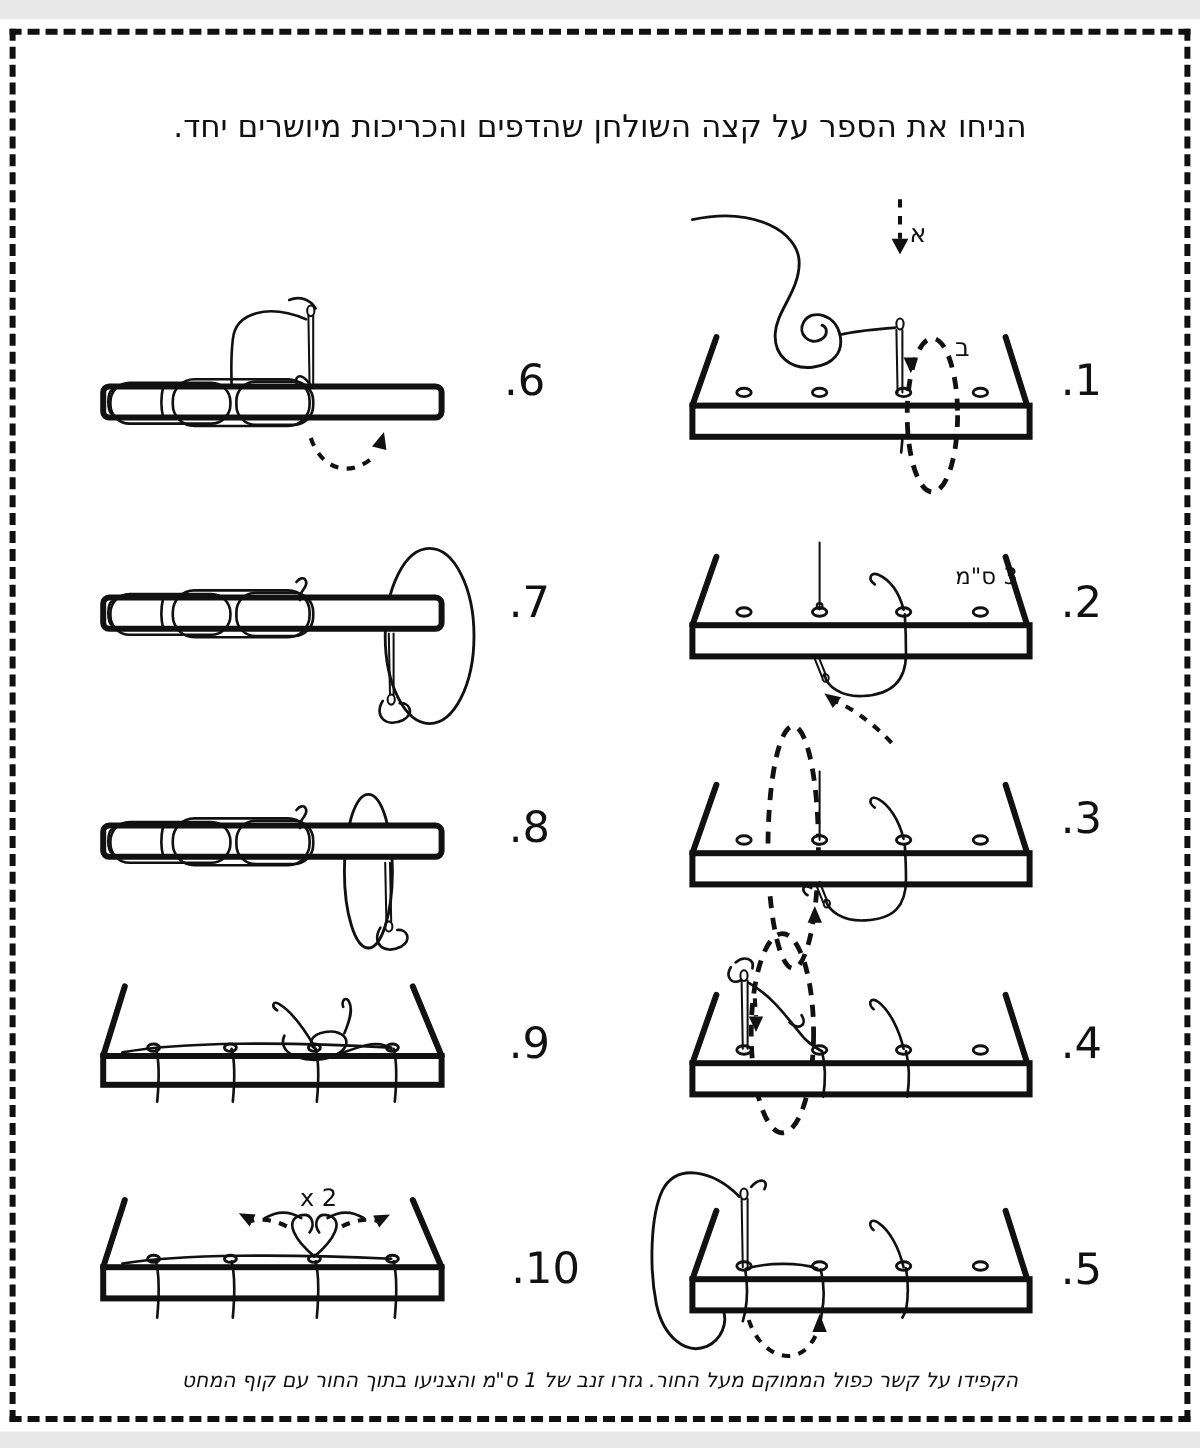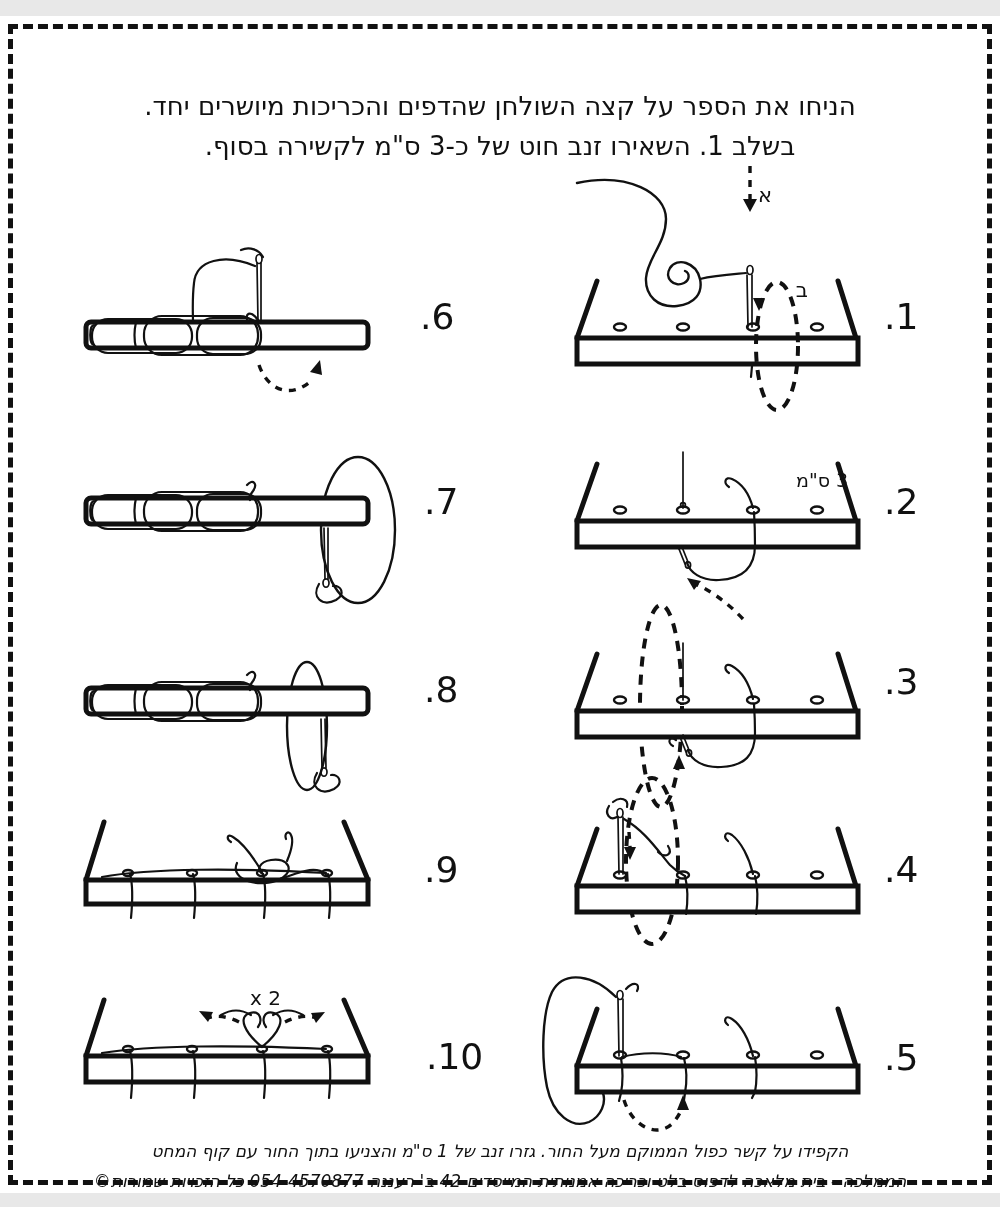--- a/index.html
+++ b/index.html
@@ -39,21 +39,20 @@
   .lbl-x{font-family:"DejaVu Sans",sans-serif;font-size:20px;fill:#111;}
 </style>
 </head>
 <body>
 
 <div class="canvas">
   <div class="page-border"></div>
 
   <div class="title-block">
     <div class="title-line">הניחו את הספר על קצה השולחן שהדפים והכריכות מיושרים יחד.</div>
-    <div class="title-line">בשלב 1. השאירו זנב חוט של כ-3 ס"מ לקשירה בסוף.</div>
   </div>
 
   <svg class="diagram" width="1000" height="1207" viewBox="0 0 1000 1207" xmlns="http://www.w3.org/2000/svg">
 
     <g>
       <g>
         <path class="ink5" d="M 597,265 L 577,322"></path>
         <path class="ink5" d="M 838,265 L 856,322"></path>
         <rect class="strip" x="577" y="322" width="281" height="26"></rect>
         <ellipse class="hole" cx="620" cy="311" rx="6" ry="3.5"></ellipse>
@@ -270,15 +269,14 @@
       <polygon class="ah" points="199,995 213,996 208,1006"></polygon>
       <path class="dashA" d="M 285,1006 C 297,1000 308,999 317,1002"></path>
       <polygon class="ah" points="325,996 316,1007 311,997"></polygon>
       <text class="lbl-x" x="250" y="989">x 2</text>
       <text class="num" x="426" y="1053">.10</text>
     </g>
   </svg>
 
   <div class="footer-block">
     <div class="footer-line">הקפידו על קשר כפול הממוקם מעל החור. גזרו זנב של 1 ס"מ והצניעו בתוך החור עם קוף המחט</div>
-    <div class="footer-line">הממלכה - בית מלאכה לדפוס בלט וכריכה אמנותית המייסדים 42 ב' רעננה 054-4570877 כל הזכויות שמורות©</div>
   </div>
 </div>
 
 </body></html>

